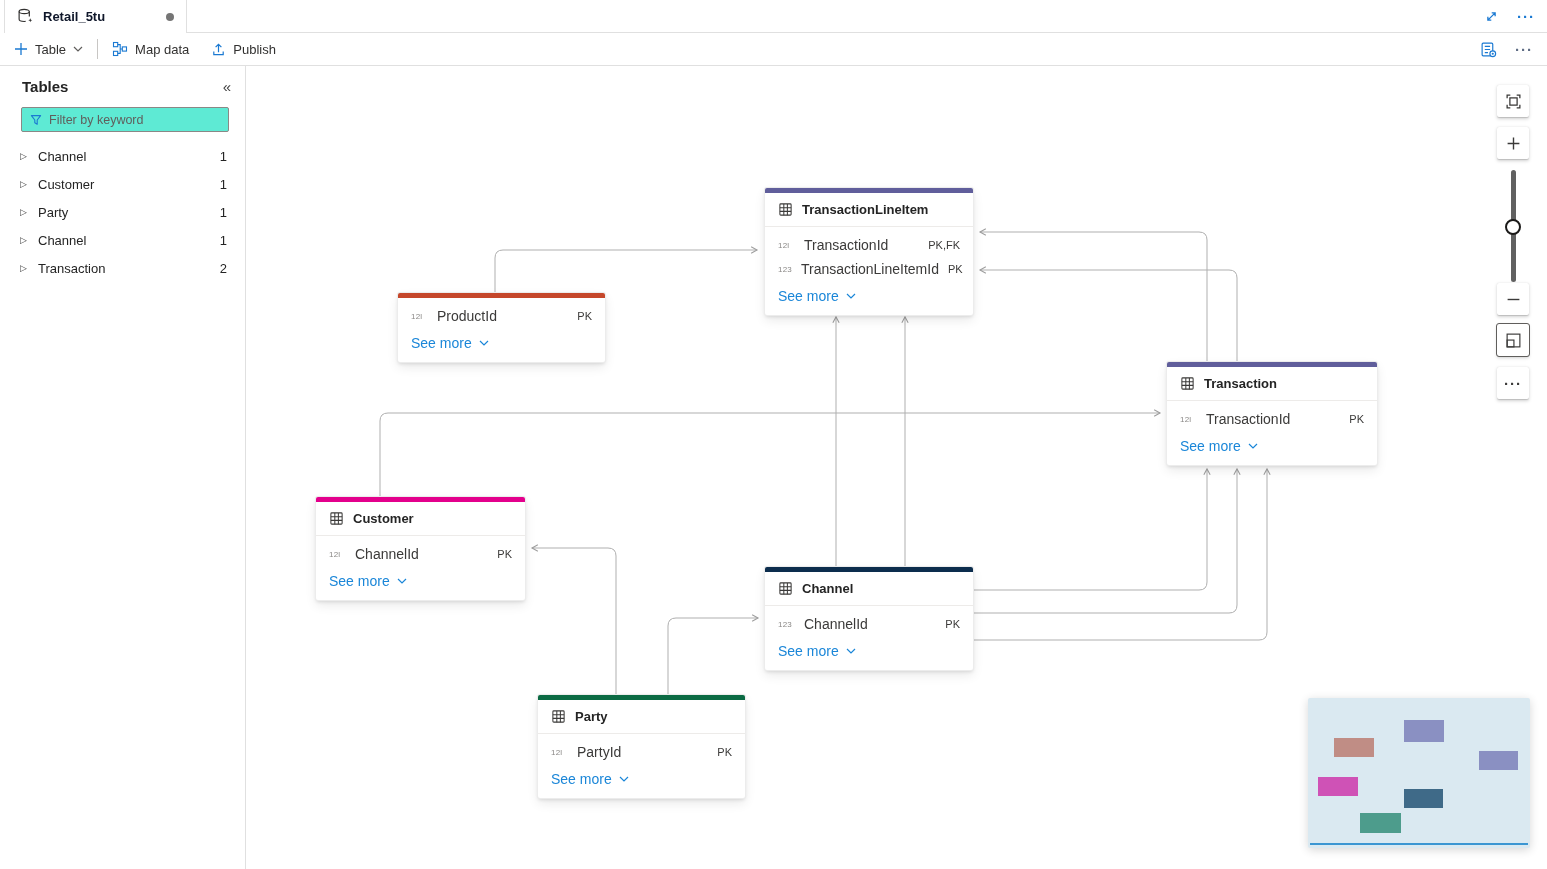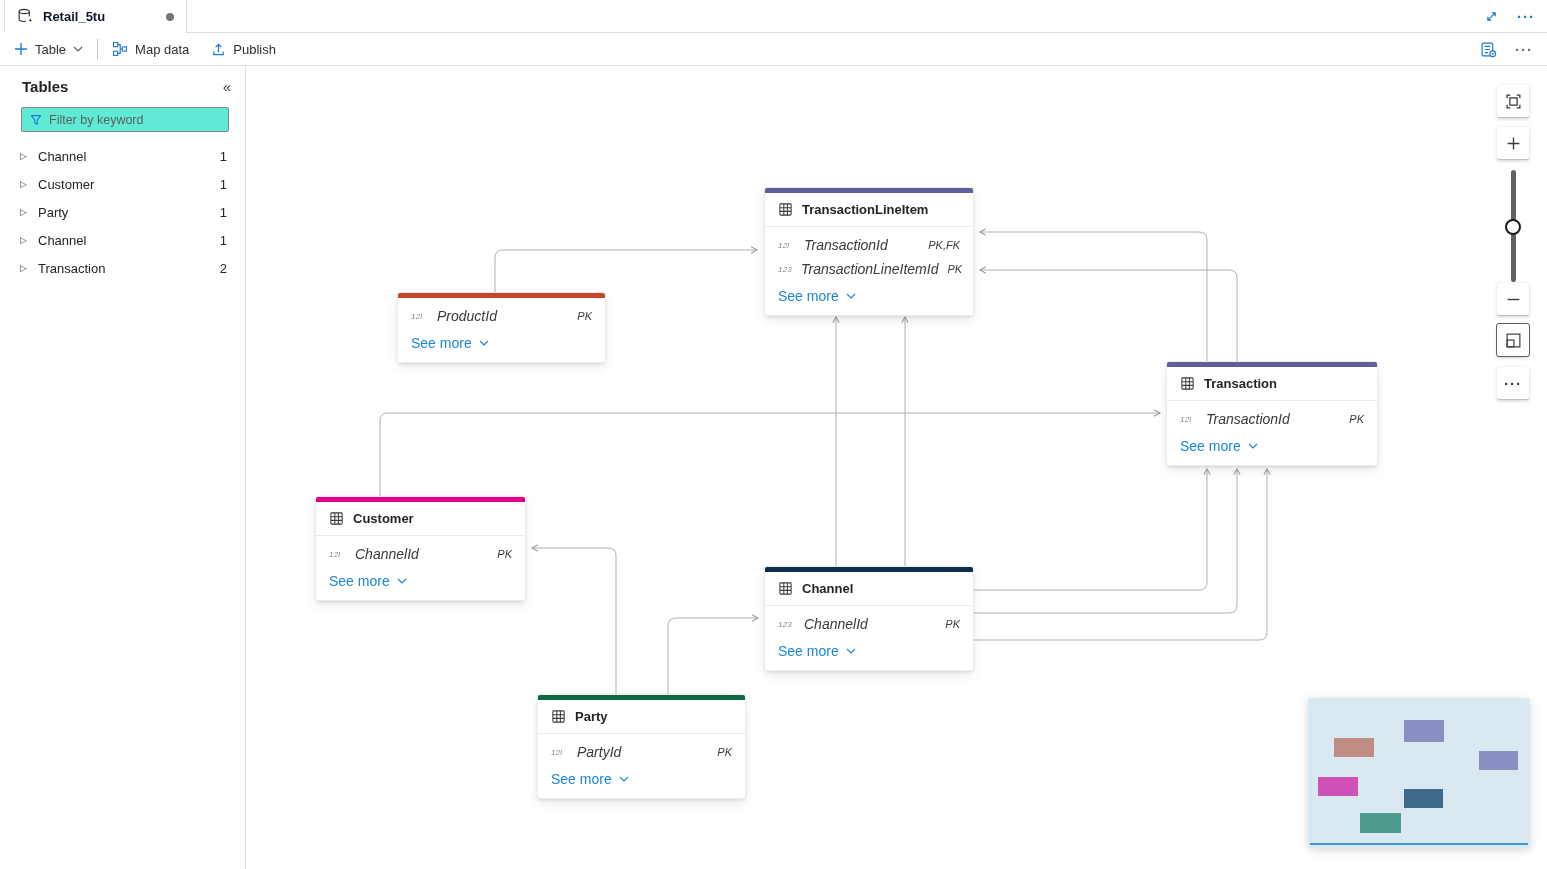--- a/index.html
+++ b/index.html
@@ -41,21 +41,21 @@
   .tree-row .expander { font-size:9px; color:#424242; width:18px; }
   .tree-row .count { margin-left:auto; font-size:13px; color:#242424; }
 
   
   .connectors { position:absolute; left:0; top:0; width:1547px; height:869px; z-index:1; pointer-events:none; }
   .entity { position:absolute; z-index:2; background:#fff; border-radius:2px;
             box-shadow:0 0 0 1px #ECECEC, 0 1.6px 3.6px rgba(0,0,0,.11), 0 5px 12px rgba(0,0,0,.09); }
   .entity-bar { height:5px; border-radius:2px 2px 0 0; }
   .entity-head { display:flex; align-items:center; gap:9px; padding:9px 13px; border-bottom:1px solid #EDEBE9; }
   .entity-name { font-size:13px; font-weight:700; color:#242424; }
-  .entity-fields { padding-top:6px;font-style:italic; }
+  .entity-fields { padding-top:6px; }
   .field-row { display:flex; align-items:center; gap:9px; padding:4px 13px; }
   .field-type { width:17px; font-size:8px; color:#8A8886; letter-spacing:.2px; }
   .field-name { font-size:14px; color:#3B3A39; }
   .field-key { margin-left:auto; font-size:11px; color:#3B3A39; }
   .see-more { display:flex; align-items:center; gap:7px; padding:7px 13px 11px; color:#1A86D8; font-size:14px; cursor:default; }
 
   
   .ctrl-btn { position:absolute; width:32px; height:32px; background:#fff; border-radius:2px; z-index:3;
               display:flex; align-items:center; justify-content:center; color:#3B3A39;
               box-shadow:0 .3px .9px rgba(0,0,0,.13), 0 1.6px 3.6px rgba(0,0,0,.18); cursor:default; }

